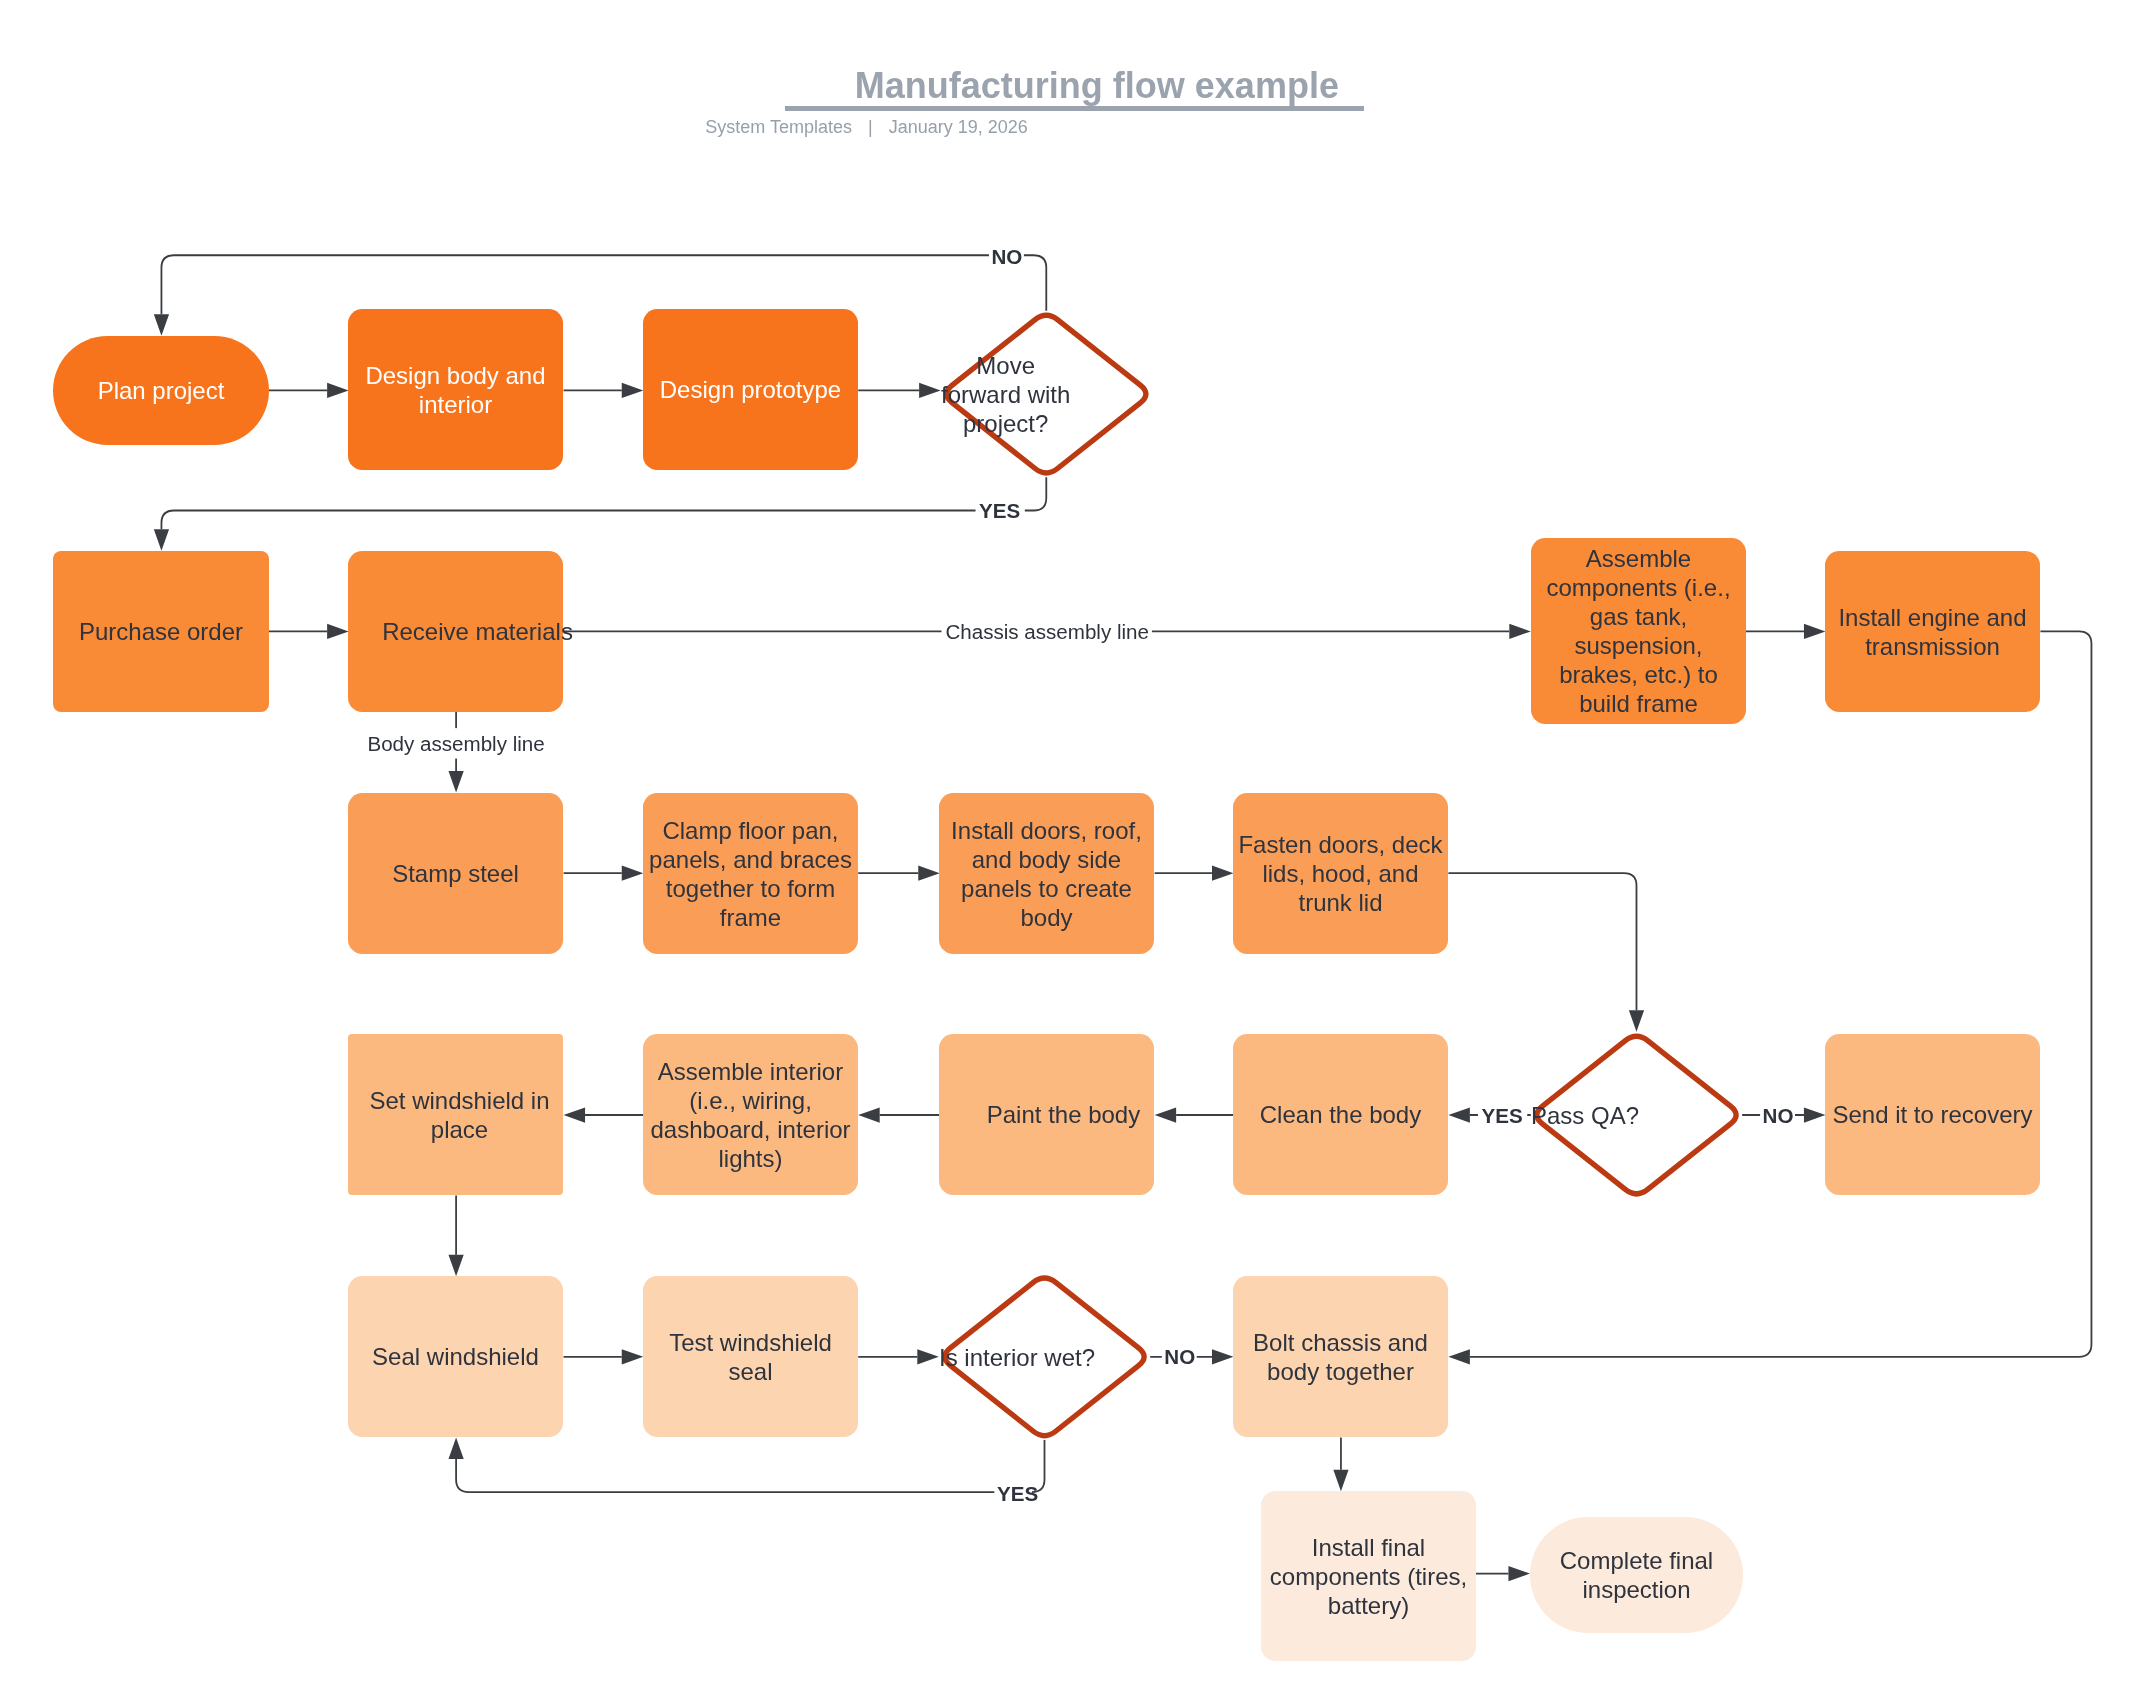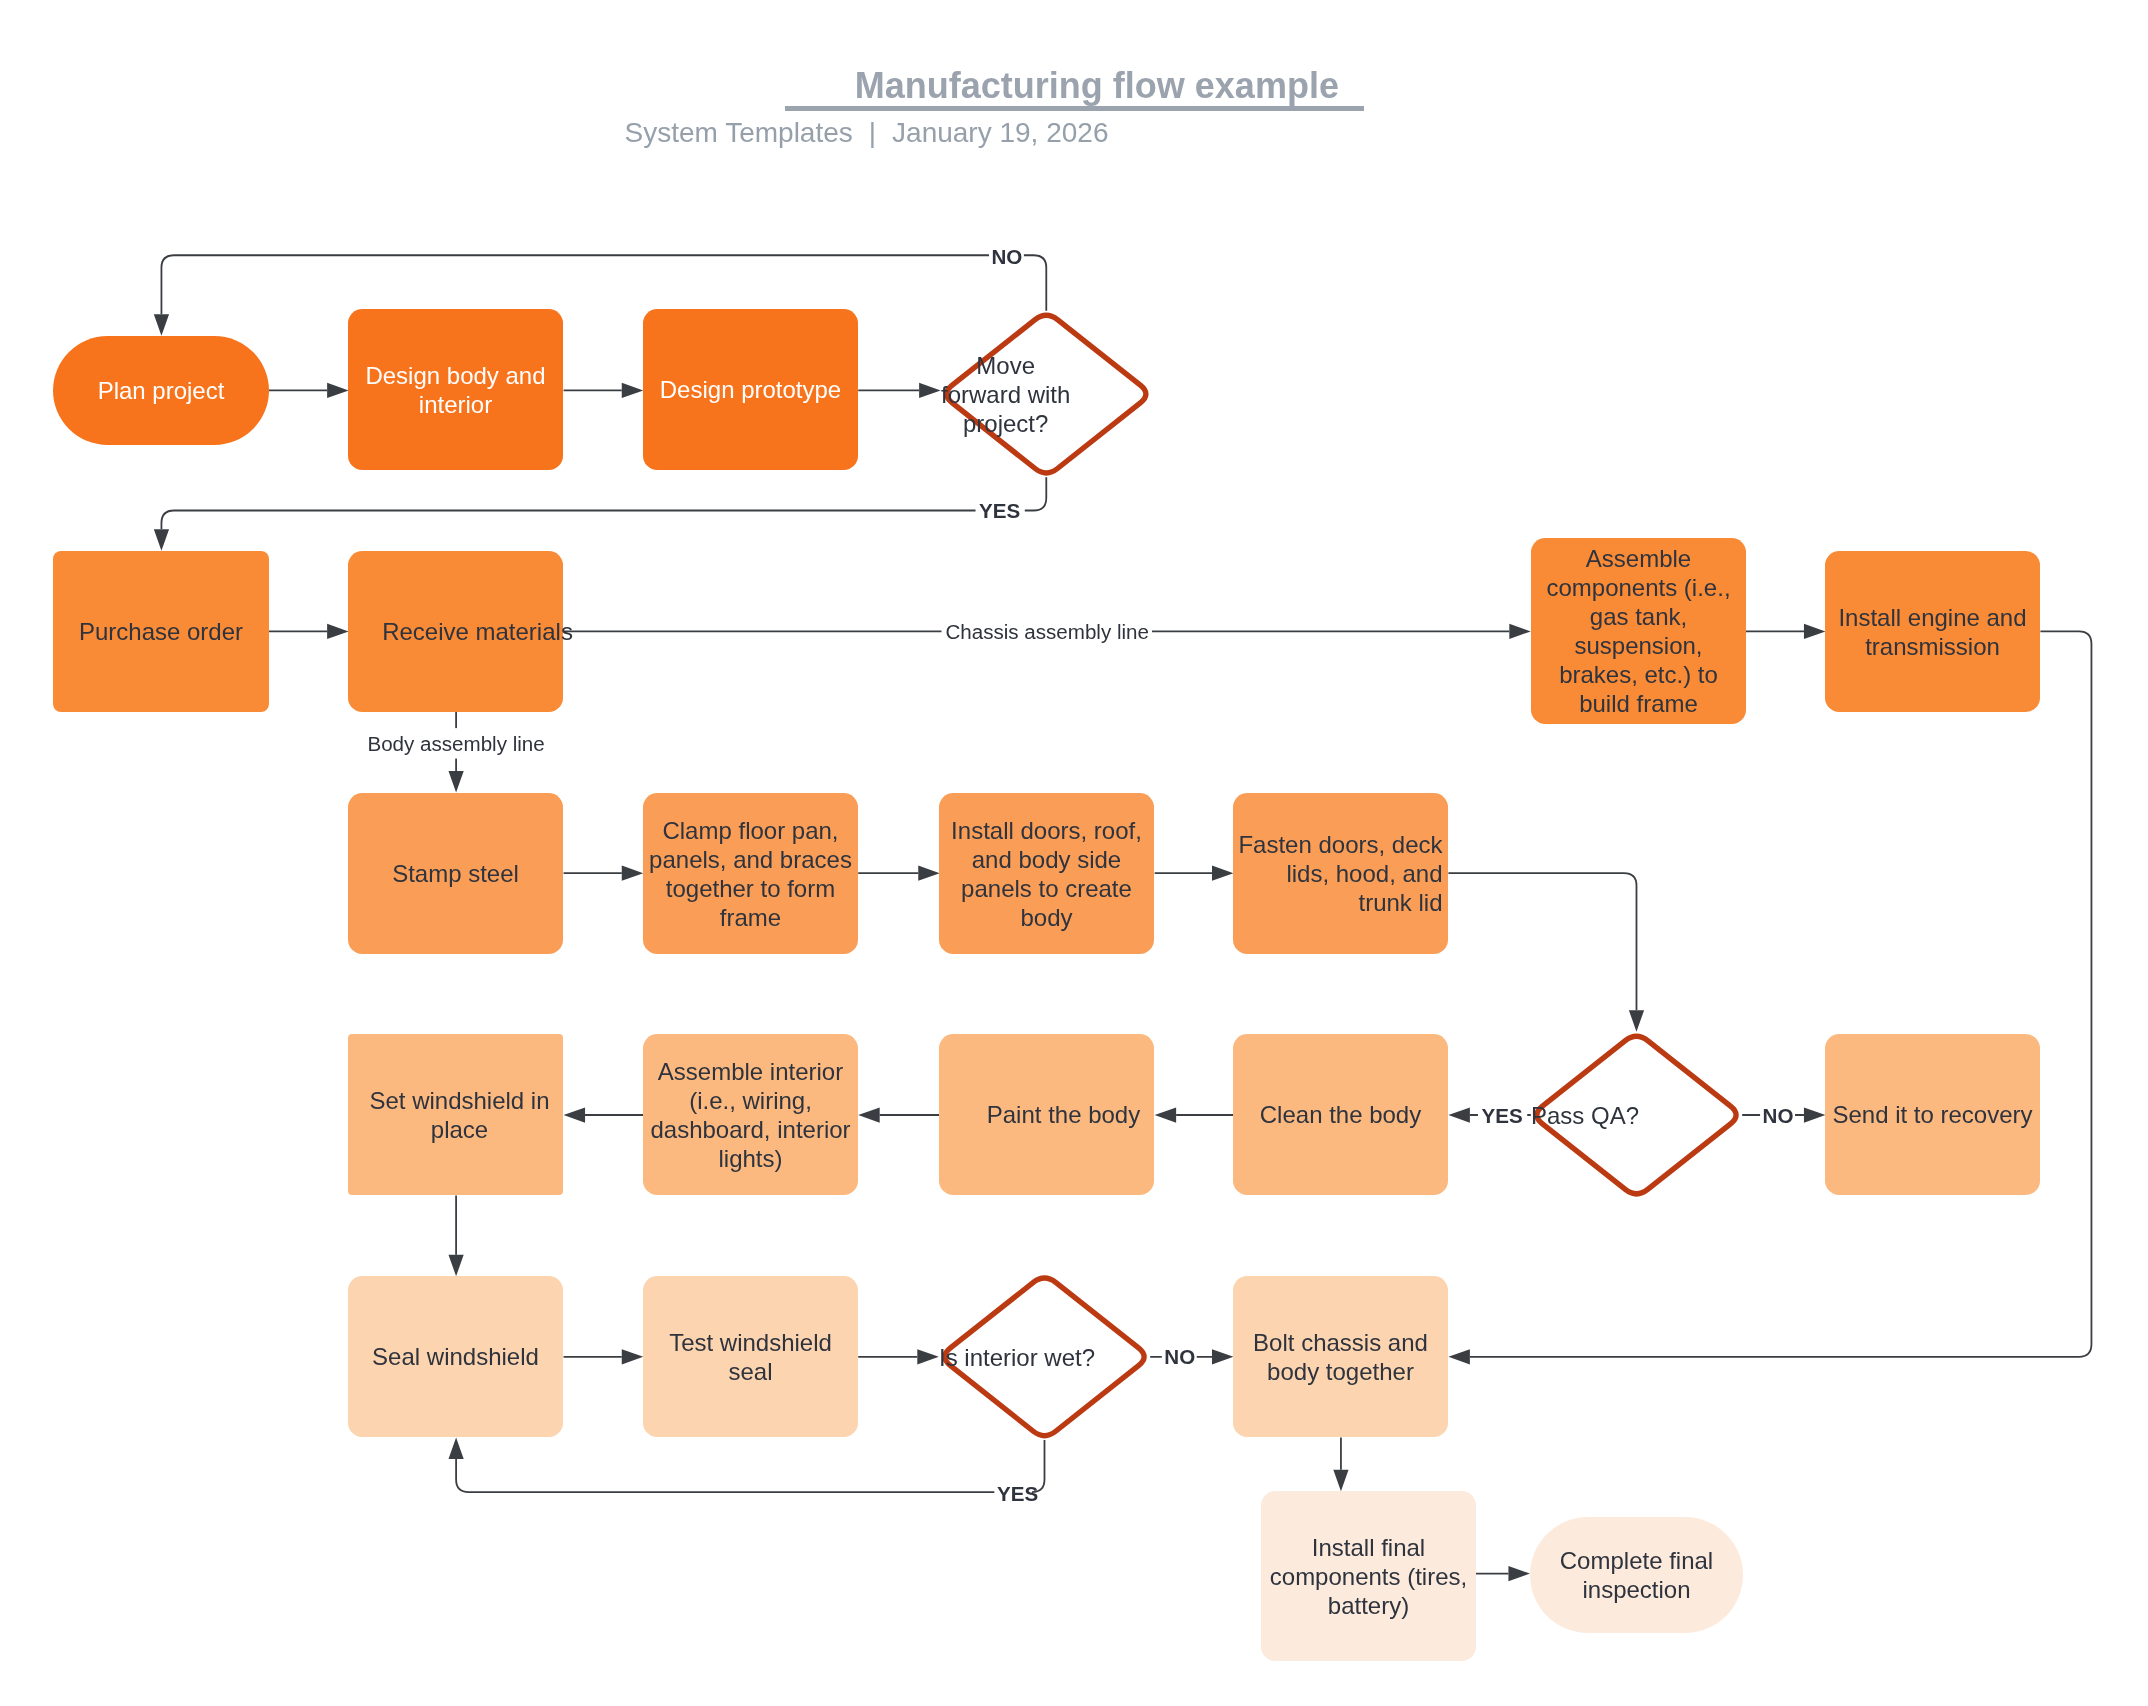--- a/index.html
+++ b/index.html
@@ -7,21 +7,21 @@
   font-family:"Liberation Sans", sans-serif; }
 .node { position:absolute; display:flex; align-items:center; justify-content:center;
   text-align:center; font-size:24px; line-height:29px; }
 .node > div, .dtext > div { white-space:nowrap; }
 .dtext { position:absolute; display:flex; align-items:center; 
   text-align:center; font-size:24px; line-height:29px; color:#2E333D; }
 #title { position:absolute; left:22.4px; top:65px; width:2149px; text-align:center;
   font-size:36px; font-weight:bold; color:#9BA3AE; letter-spacing:0px; }
 #underline { position:absolute; left:785px; top:106px; width:579px; height:4.5px; background:#9BA3AE; }
 #subtitle { position:absolute; left:0; top:117px; width:1733px; text-align:center;
-  font-size:28px; color:#96A0AB; }
+  font-size:18px; color:#96A0AB; }
 #subtitle .sep { padding:0 16px; font-weight:300; }
 
 </style></head><body>
 <div id="page">
 <svg width="2149" height="1707" viewBox="0 0 2399 1906" style="position:absolute;left:0;top:0">
 <path d="M 1168 347 L 1168 299 Q 1168 285 1154 285 L 194 285 Q 180 285 180 299 L 180 351" fill="none" stroke="#3A3D42" stroke-width="2"></path>
 <path d="M 300 436 L 365 436" fill="none" stroke="#3A3D42" stroke-width="2"></path>
 <path d="M 629 436 L 694 436" fill="none" stroke="#3A3D42" stroke-width="2"></path>
 <path d="M 958 436 L 1026 436" fill="none" stroke="#3A3D42" stroke-width="2"></path>
 <path d="M 1168 533 L 1168 556 Q 1168 570 1154 570 L 194 570 Q 180 570 180 584 L 180 591" fill="none" stroke="#3A3D42" stroke-width="2"></path>
@@ -115,21 +115,21 @@
     </div>
 <div class="node" style="left:348px;top:793px;width:215px;height:161px;background:#FA9E57;border-radius:14.3px;color:#2E333D;">
       <div>Stamp steel</div>
     </div>
 <div class="node" style="left:643px;top:793px;width:215px;height:161px;background:#FA9E57;border-radius:14.3px;color:#2E333D;">
       <div>Clamp floor pan,<br>panels, and braces<br>together to form<br>frame</div>
     </div>
 <div class="node" style="left:939px;top:793px;width:215px;height:161px;background:#FA9E57;border-radius:14.3px;color:#2E333D;">
       <div>Install doors, roof,<br>and body side<br>panels to create<br>body</div>
     </div>
-<div class="node" style="left:1233px;top:793px;width:215px;height:161px;background:#FA9E57;border-radius:14.3px;color:#2E333D;text-align:right;">
+<div class="node" style="left:1233px;top:793px;width:215px;height:161px;background:#FA9E57;border-radius:14.3px;color:#2E333D;">
       <div>Fasten doors, deck<br>lids, hood, and<br>trunk lid</div>
     </div>
 <div class="node" style="left:348px;top:1034px;width:215px;height:161px;background:#FBB980;border-radius:4px;color:#2E333D;padding-left:8px;">
       <div>Set windshield in<br>place</div>
     </div>
 <div class="node" style="left:643px;top:1034px;width:215px;height:161px;background:#FBB980;border-radius:14.3px;color:#2E333D;">
       <div>Assemble interior<br>(i.e., wiring,<br>dashboard, interior<br>lights)</div>
     </div>
 <div class="node" style="left:939px;top:1034px;width:215px;height:161px;background:#FBB980;border-radius:14.3px;color:#2E333D;padding-left:34px;">
       <div>Paint the body</div>

